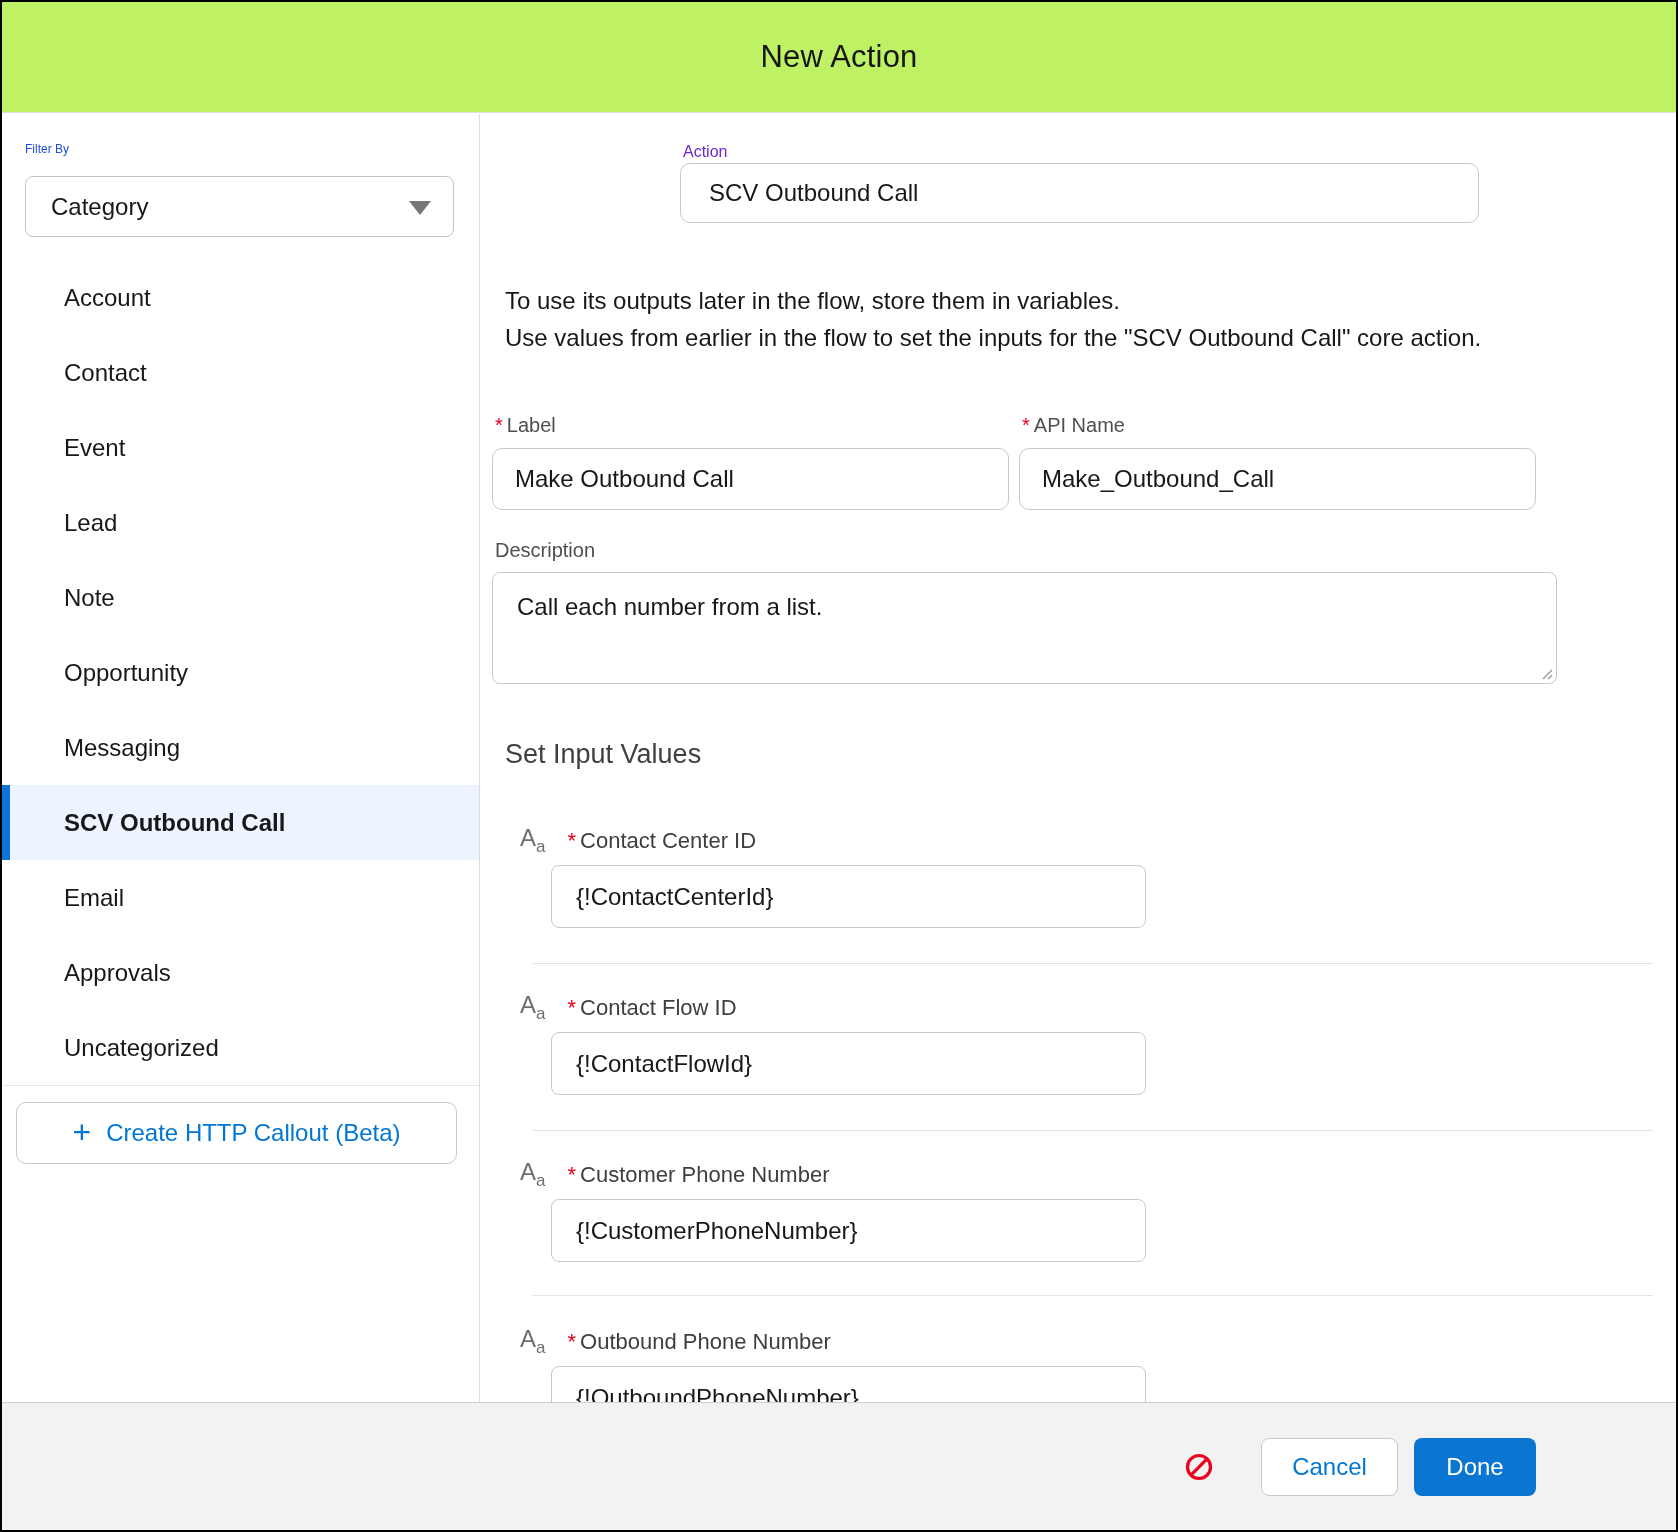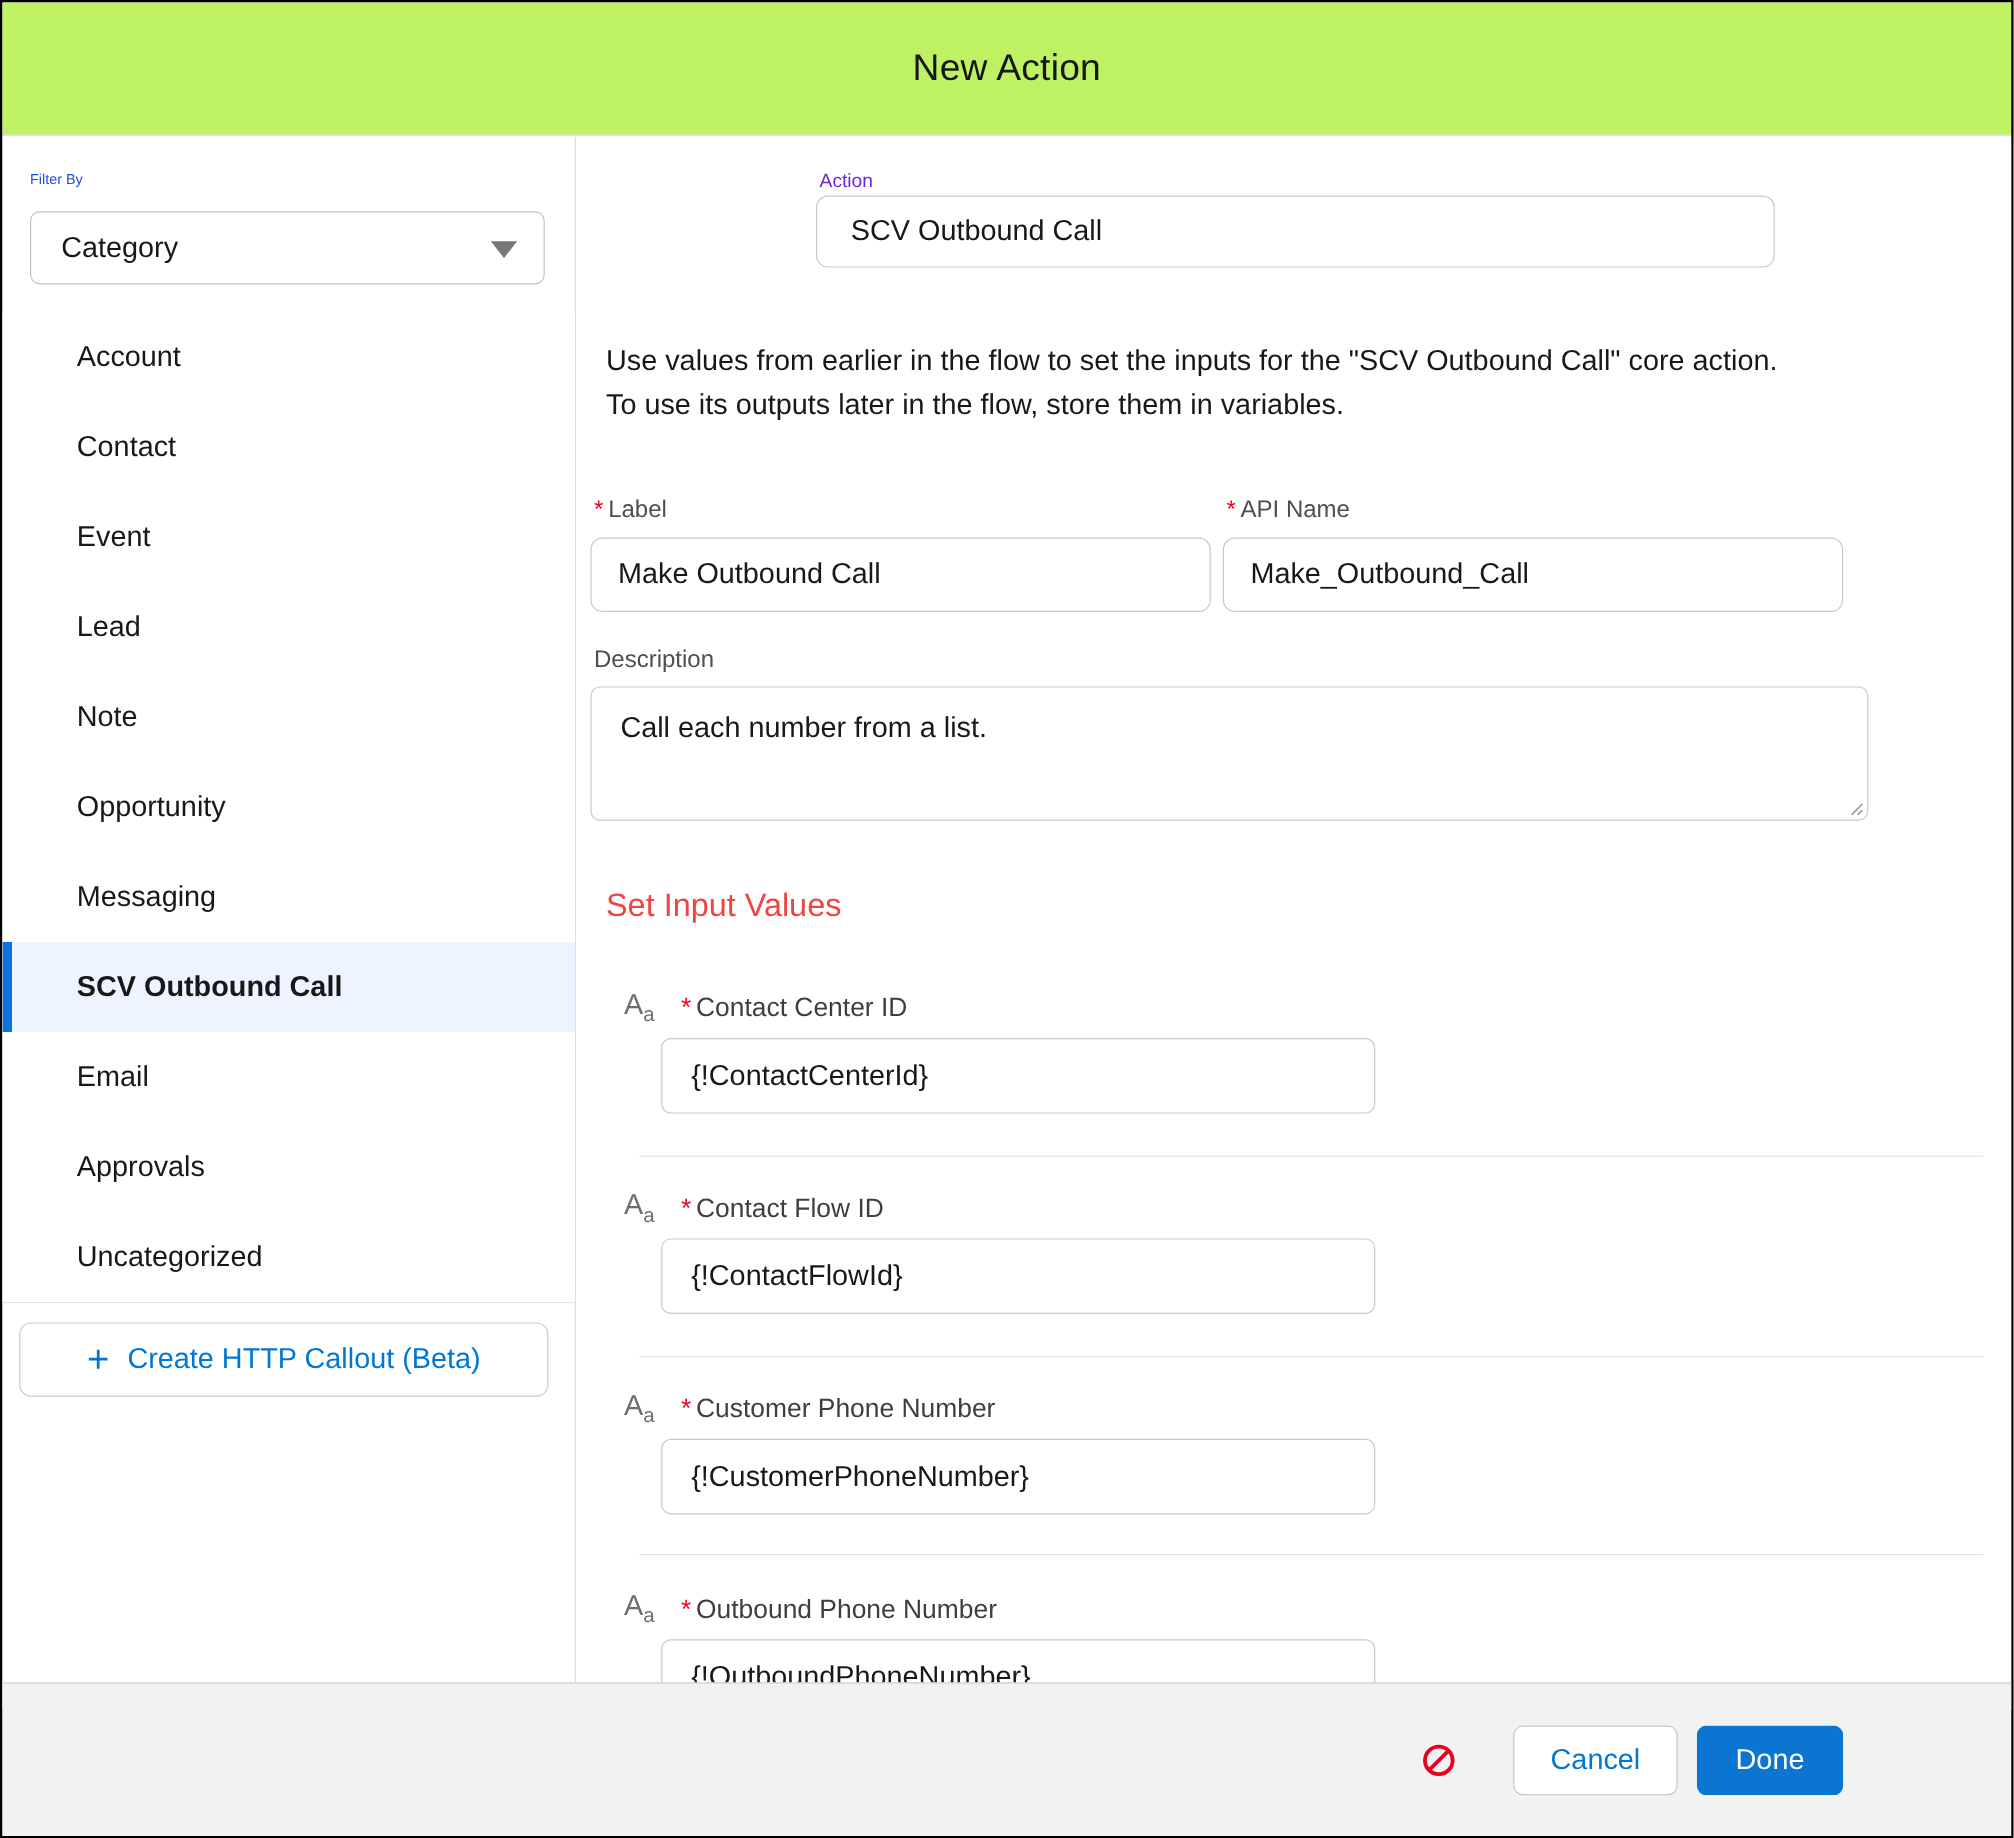--- a/index.html
+++ b/index.html
@@ -75,21 +75,21 @@
   .api-input   { position:absolute; left:538px; top:334px; width:517px;  height:62px; padding-left:22px; }
 
   .desc-label  { left:14px; top:425px; }
   .desc-box {
     position:absolute; left:11px; top:458px; width:1065px; height:112px;
     border:1px solid #c9c9c9; border-radius:8px; background:#fff;
     font-size:24px; color:#181818; padding:20px 0 0 24px;
   }
   .grip { position:absolute; right:3px; bottom:3px; }
 
-  .set-heading { position:absolute; left:24px; top:625px; font-size:27px; font-weight:500; color:#ef4444; }
+  .set-heading { position:absolute; left:24px; top:625px; font-size:27px; font-weight:500; color:#404040; }
 
   .groups { position:absolute; left:0; top:0; width:100%; }
   .input-group { position:absolute; left:0; width:100%; }
   .input-group .row { position:absolute; left:39px; top:0; display:flex; align-items:center; }
   .aa-icon { color:#6e6e6e; margin-right:22px; white-space:nowrap; }
   .aa-icon .A { font-size:24px; }
   .aa-icon .a { font-size:17px; vertical-align:-6px; }
   .group-label { font-size:22px; color:#3e3e3c; }
   .group-input { position:absolute; left:70px; top:41px; width:595px; height:63px; padding-left:24px; border-radius:8px; }
   .group-divider { position:absolute; left:52px; width:1120px; border-top:1px solid #e3e3e3; }
@@ -182,22 +182,22 @@
   </div>
 
   <div class="main">
 
     <div class="action-label">Action</div>
     <div class="field-box action-input">
       <span>SCV Outbound Call</span>
     </div>
 
     <div class="intro">
+      <span>To use its outputs later in the flow, store them in variables.</span>
       <span>Use values from earlier in the flow to set the inputs for the "SCV Outbound Call" core action.</span>
-      <span>To use its outputs later in the flow, store them in variables.</span>
     </div>
 
     <div class="flabel label-label">
       <span class="req">*</span><span>Label</span>
     </div>
     <div class="flabel api-label">
       <span class="req">*</span><span>API Name</span>
     </div>
     <div class="field-box label-input">
       <span>Make Outbound Call</span>

